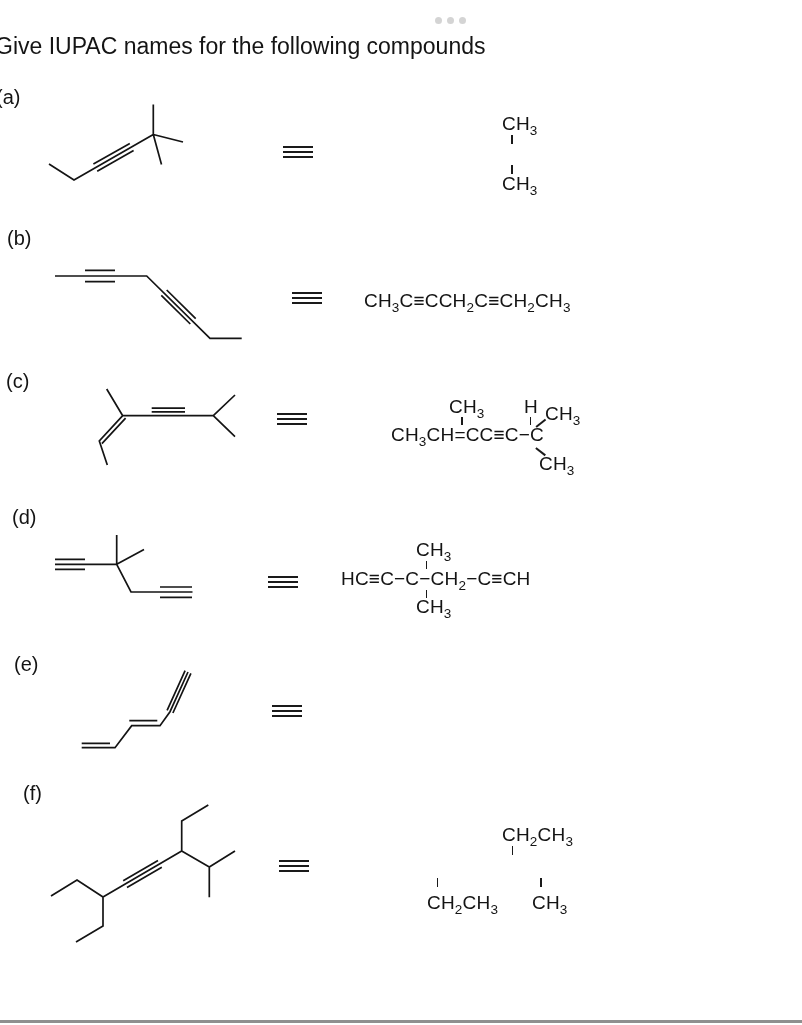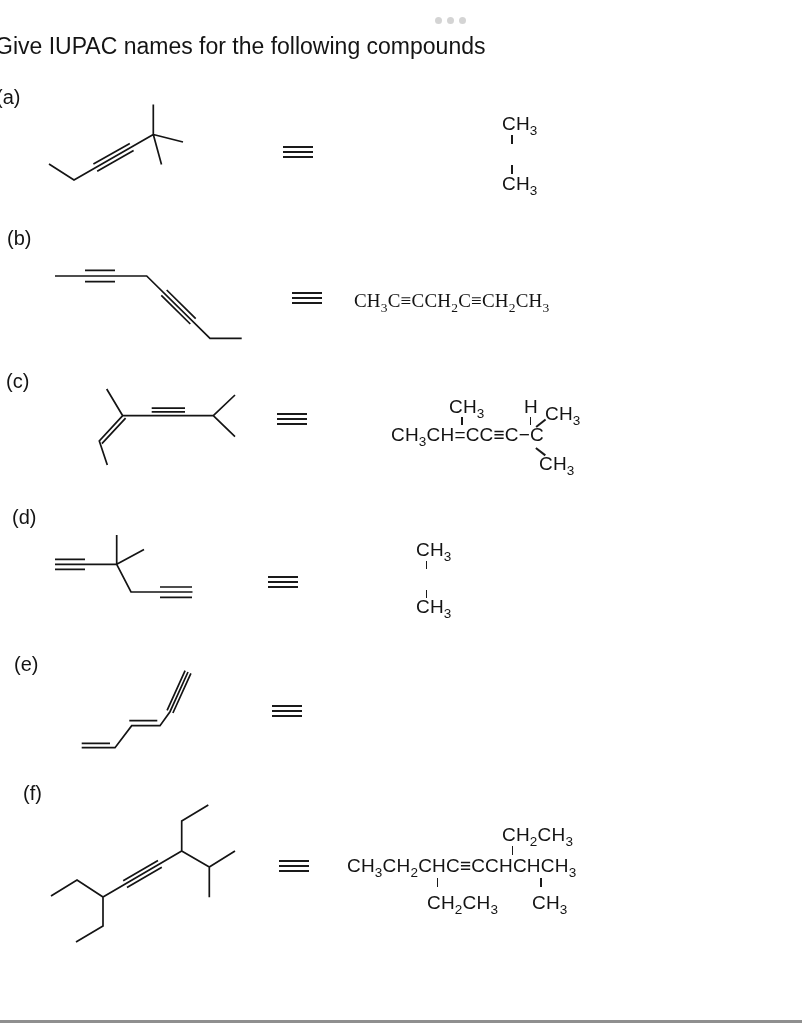--- a/index.html
+++ b/index.html
@@ -52,21 +52,21 @@
   <div class="abs plabel" style="left:7px;top:227px;">(b)</div>
   <svg class="abs" style="left:50px;top:255px;" width="200" height="95" viewBox="50 255 200 95">
     <path d="M55,276 L146.7,276 L210,338.3 L241.7,338.3"></path>
     <path d="M85,270.3 L115,270.3 M85,281.7 L115,281.7 M166.7,290 L195.7,318.6 M161.3,295.4 L190.3,324"></path>
   </svg>
   <div class="abs equiv" style="left:292px;top:292px;">
     <div class="bar"></div>
       <div class="bar"></div>
       <div class="bar"></div>
   </div>
-  <div class="abs chem" style="left:354px;top:289px;font-family:Liberation Serif, serif;">CH<sub>3</sub>C≡CCH<sub>2</sub>C≡CH<sub>2</sub>CH<sub>3</sub></div>
+  <div class="abs chem" style="left:364px;top:289px;">CH<sub>3</sub>C≡CCH<sub>2</sub>C≡CH<sub>2</sub>CH<sub>3</sub></div>
 
   <div class="abs plabel" style="left:6px;top:370px;">(c)</div>
   <svg class="abs" style="left:90px;top:383px;" width="155" height="92" viewBox="90 383 155 92">
     <path d="M106.7,389 L122.7,415.7 M122.7,415.7 L99.3,441 L107.3,465 M122.7,415.7 L213.3,415.7 M213.3,415.7 L235,395 M213.3,415.7 L235,436.7"></path>
     <path d="M125.6,418.1 L101.9,443.7 M151.7,411.9 L185,411.9 M151.7,408.2 L185,408.2"></path>
   </svg>
   <div class="abs equiv" style="left:277px;top:413px;">
     <div class="bar"></div>
       <div class="bar"></div>
       <div class="bar"></div>
@@ -86,20 +86,21 @@
     <path d="M55,564.3 L116.7,564.3 M116.7,564.3 L116.7,535 M116.7,564.3 L144,549.5 M116.7,564.3 L131,592 L192.5,592"></path>
     <path d="M55,559.3 L85,559.3 M55,569.3 L85,569.3 M160,587 L192,587 M160,597.3 L192,597.3"></path>
   </svg>
   <div class="abs equiv" style="left:268px;top:575.5px;">
     <div class="bar"></div>
       <div class="bar"></div>
       <div class="bar"></div>
   </div>
   <div class="abs chem" style="left:416px;top:538px;">CH<sub>3</sub></div>
   <div class="abs vbond" style="left:425.5px;top:561px;height:8px;"></div>
+  <div class="abs chem" style="left:341px;top:567px;">HC≡C−C−CH<sub>2</sub>−C≡CH</div>
   <div class="abs vbond" style="left:425.5px;top:590px;height:8px;"></div>
   <div class="abs chem" style="left:416px;top:595px;">CH<sub>3</sub></div>
 
   <div class="abs plabel" style="left:14px;top:653px;">(e)</div>
   <svg class="abs" style="left:75px;top:663px;" width="130" height="95" viewBox="75 663 130 95">
     <path d="M81.7,747.7 L115,747.7 L131.7,725.7 L160,725.7 L170,711.7 L188,672"></path>
     <path d="M81.7,743.3 L110,743.3 M129.3,720.7 L157.3,720.7 M172.9,713 L190.9,673.3 M167.1,710.3 L185.1,670.7"></path>
   </svg>
   <div class="abs equiv" style="left:272px;top:705px;">
     <div class="bar"></div>
@@ -112,21 +113,20 @@
     <path d="M51,896 L77,880 L103,897 M103,897 L103,926 L76,942 M103,897 L181.7,851 M181.7,851 L181.7,821 L208.3,805 M181.7,851 L209.3,867 M209.3,867 L235,851 M209.3,867 L209.3,897.3"></path>
     <path d="M127.0,887.4 L161.8,867.2 M123.2,880.8 L158.0,860.6"></path>
   </svg>
   <div class="abs equiv" style="left:279px;top:859.5px;">
     <div class="bar"></div>
       <div class="bar"></div>
       <div class="bar"></div>
   </div>
   <div class="abs chem" style="left:502px;top:823px;">CH<sub>2</sub>CH<sub>3</sub></div>
   <div class="abs vbond" style="left:511.5px;top:846px;height:9px;"></div>
-  <div class="abs chem" style="left:347px;top:854px;">CH<sub>3</sub>CH<sub>2</sub>CHC≡CCHCHCH<sub>3</sub></div>
   <div class="abs vbond" style="left:436.5px;top:878px;height:9px;"></div>
   <div class="abs vbond" style="left:540px;top:878px;height:9px;"></div>
   <div class="abs chem" style="left:427px;top:891px;">CH<sub>2</sub>CH<sub>3</sub></div>
   <div class="abs chem" style="left:532px;top:891px;">CH<sub>3</sub></div>
 
   <div class="abs divider"></div>
 
 </div>
 
 </body></html>

